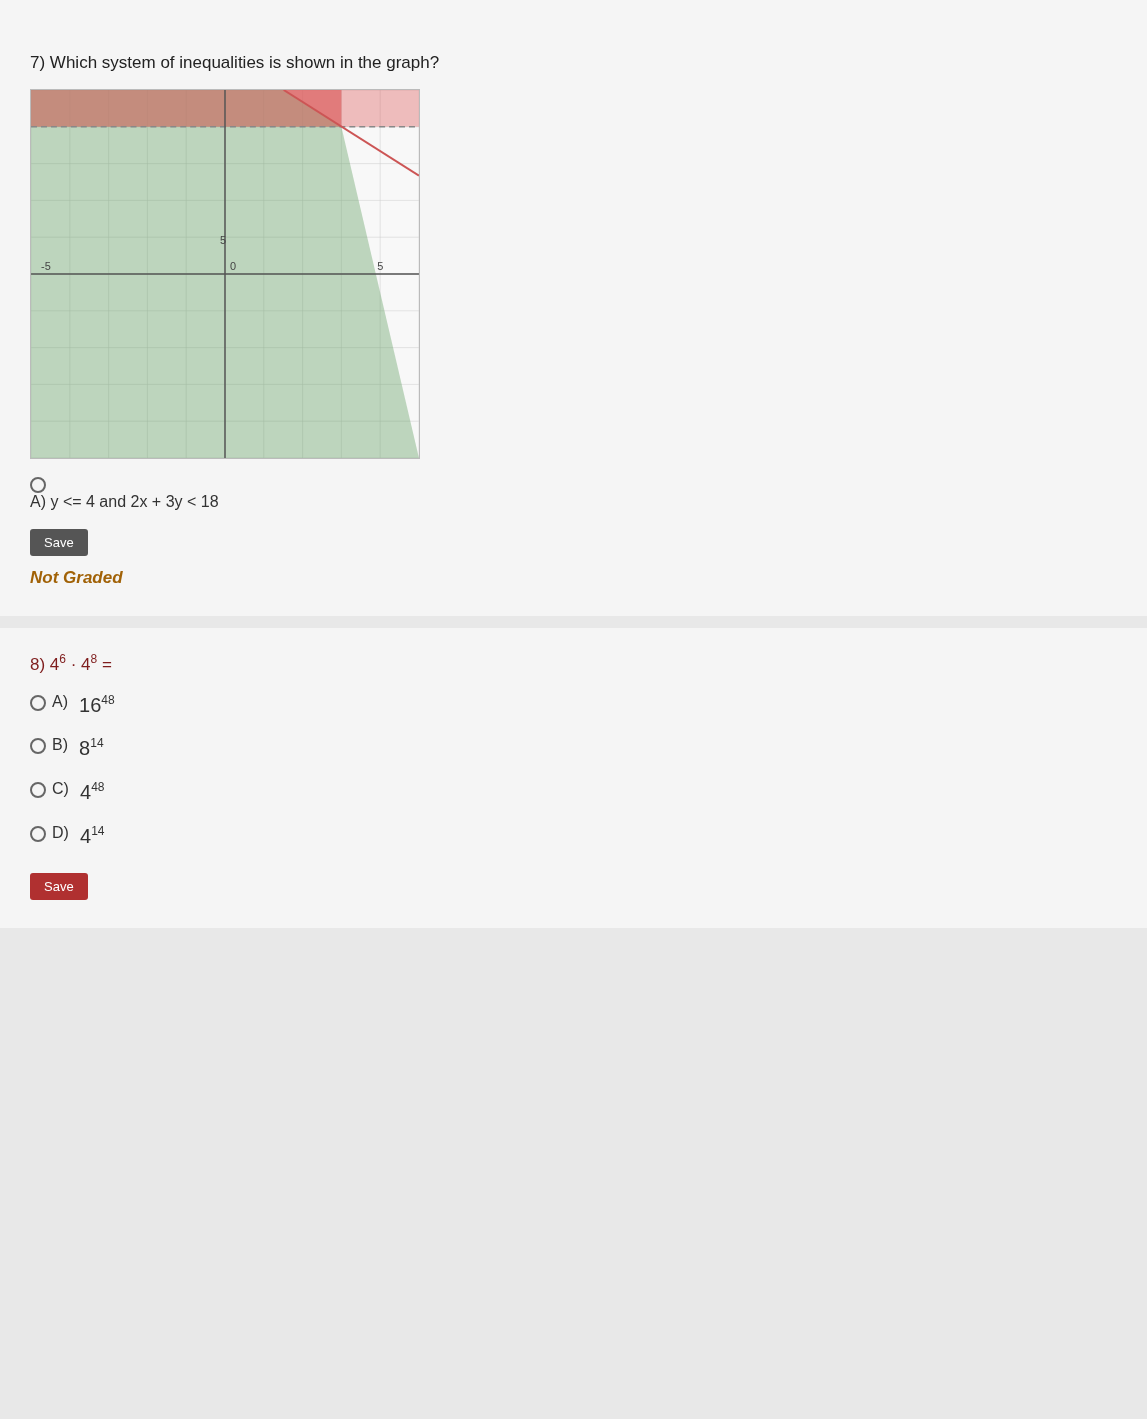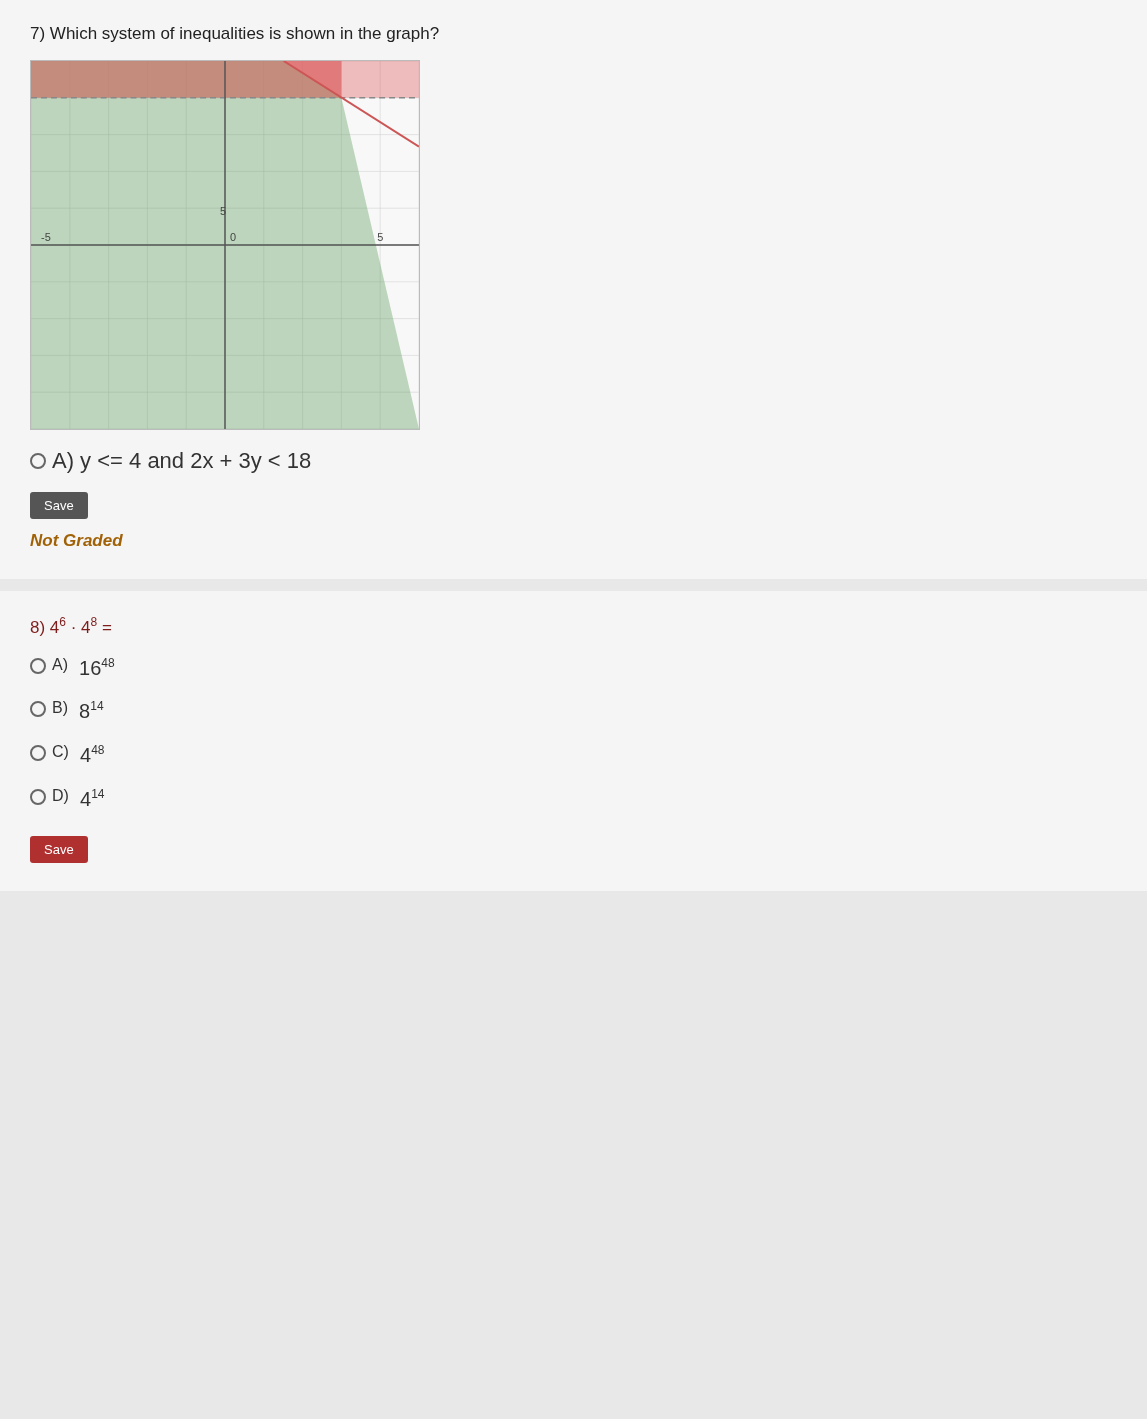--- a/index.html
+++ b/index.html
@@ -16,20 +16,21 @@
       background: #f5f5f5;
       margin-bottom: 12px;
       padding: 24px 30px 28px 30px;
     }
 
     .question-title {
       font-size: 17px;
       font-weight: normal;
       color: #222;
       margin-bottom: 16px;
+      margin-top: 29px;
     }
 
     
     .graph-container {
       width: 390px;
       height: 370px;
       position: relative;
       margin-bottom: 18px;
       overflow: hidden;
       border: 1px solid #bbb;
@@ -42,23 +43,23 @@
     }
 
     
     .choices {
       list-style: none;
       margin-bottom: 18px;
     }
 
     .choice-item {
       display: flex;
-      align-items: center;
       margin-bottom: 6px;
-      font-size: 22px;
+      font-size: 16px;
+      flex-direction: column;
     }
 
     .radio-circle {
       width: 16px;
       height: 16px;
       border-radius: 50%;
       border: 2px solid #666;
       display: inline-block;
       margin-right: 6px;
       flex-shrink: 0;

